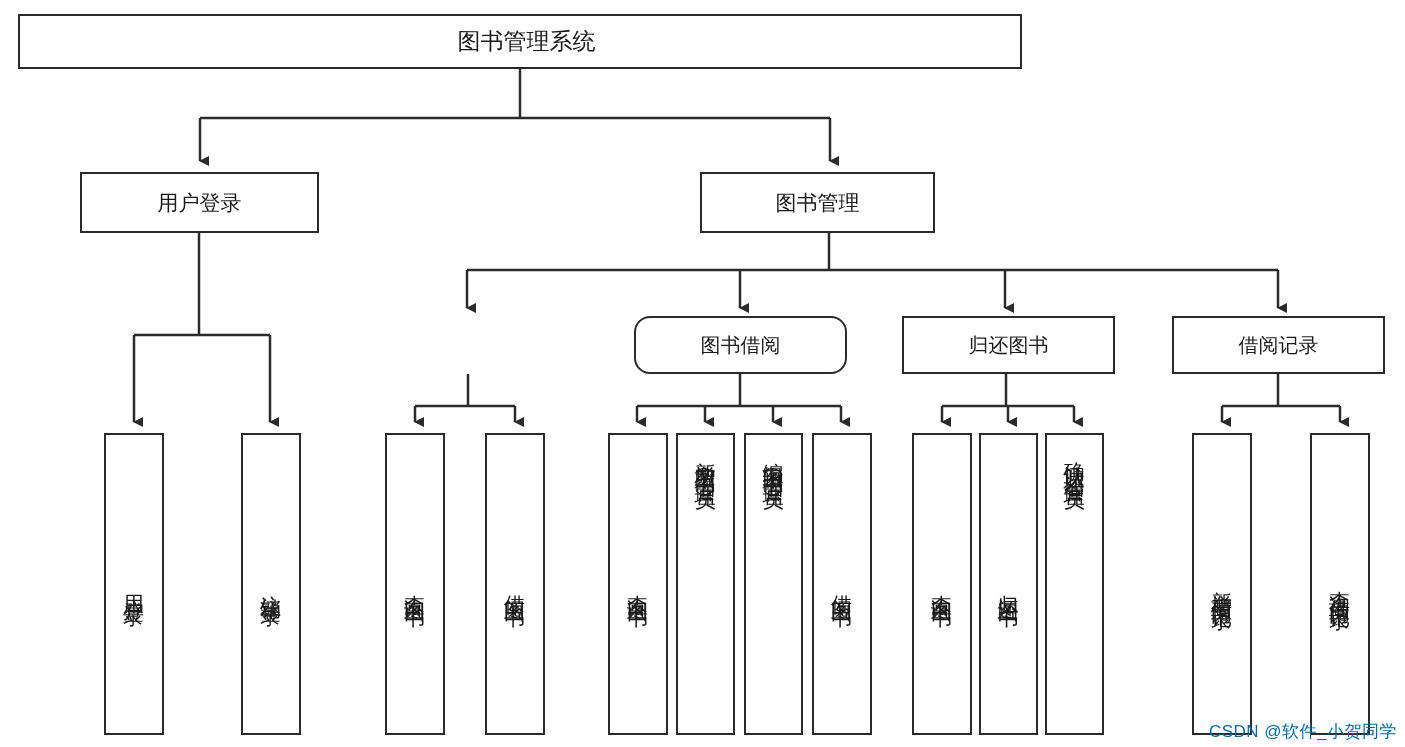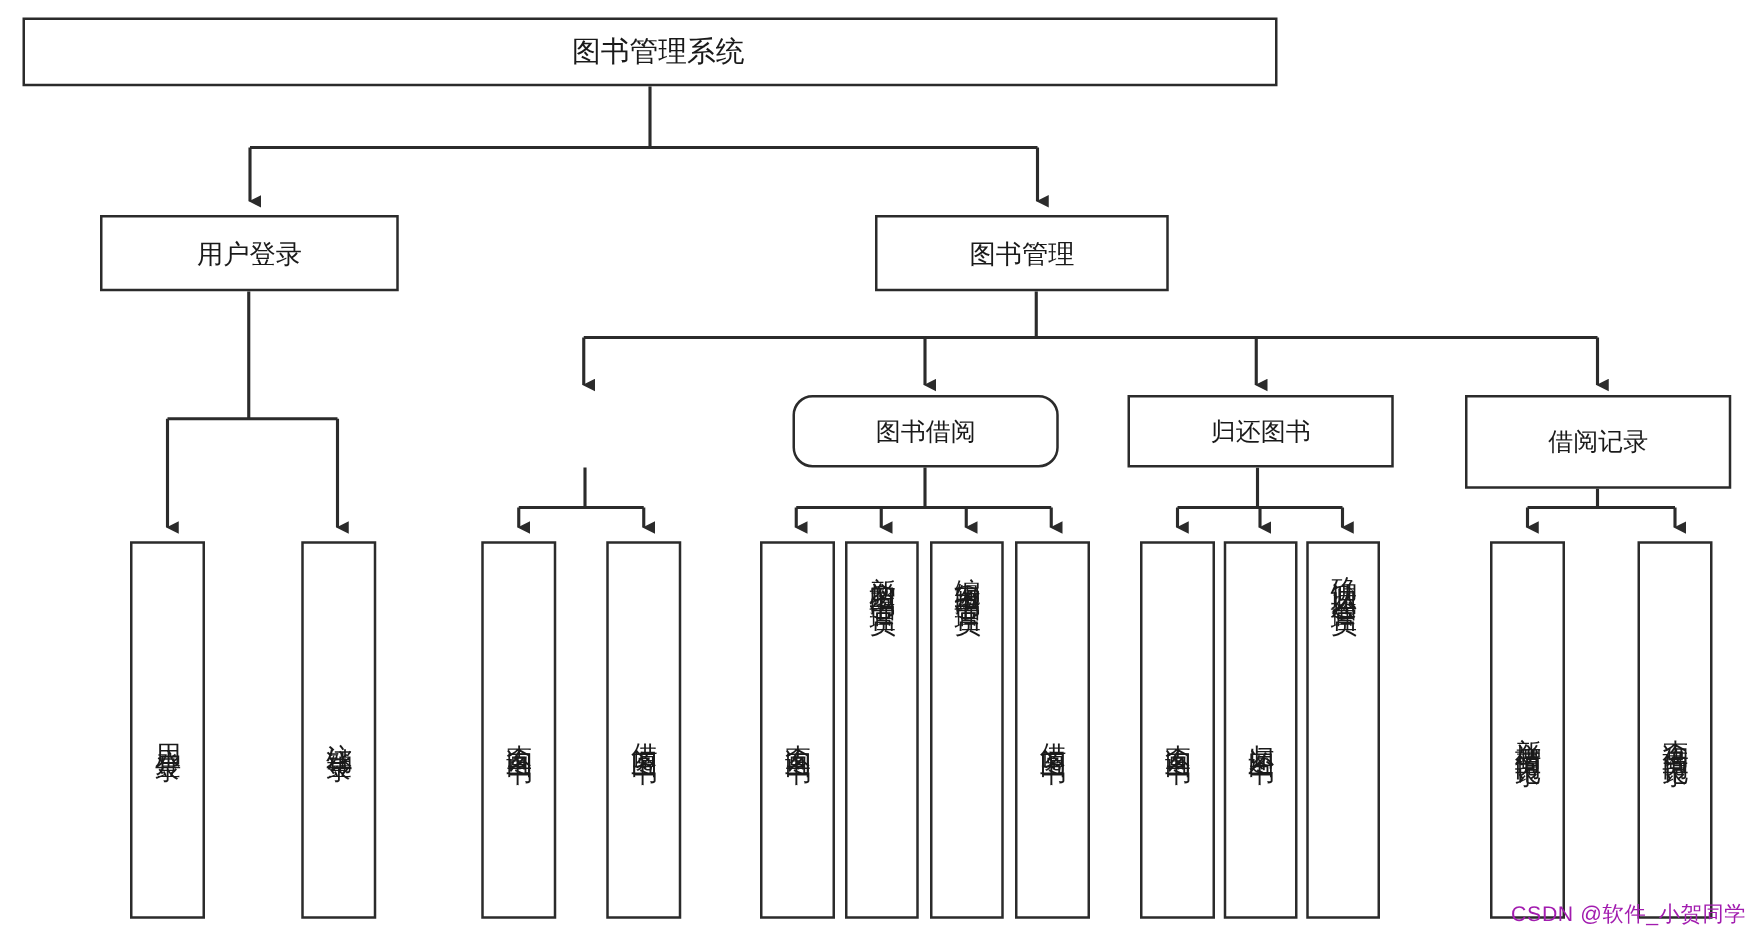--- a/index.html
+++ b/index.html
@@ -61,21 +61,21 @@
   }
   .leaf.tall .vtext {
     align-self: flex-start;
     margin-top: 6px;
   }
   .watermark {
     position: absolute;
     right: 8px;
     bottom: 4px;
     font-size: 17px;
-    color: #a21caf;
+    color: #0369a1;
     z-index: 5;
     white-space: nowrap;
     letter-spacing: 0.5px;
   }
 </style>
 </head>
 <body>
 
 <div id="stage">
 
@@ -143,21 +143,21 @@
 
 
   <div class="node lvl2" style="left:634px; top:316px; width:213px; height:58px;border-radius:16px;">
     <span>图书借阅</span>
   </div>
 
   <div class="node lvl2" style="left:902px; top:316px; width:213px; height:58px;">
     <span>归还图书</span>
   </div>
 
-  <div class="node lvl2" style="left:1172px; top:316px; width:213px; height:75px;">
+  <div class="node lvl2" style="left:1172px; top:316px; width:213px; height:58px;">
     <span>借阅记录</span>
   </div>
 
   <div class="node leaf" style="left:104px; top:433px; width:60px; height:302px;">
     <span class="vtext">用户登录</span>
   </div>
 
   <div class="node leaf" style="left:241px; top:433px; width:60px; height:302px;">
     <span class="vtext">注销登录</span>
   </div>

